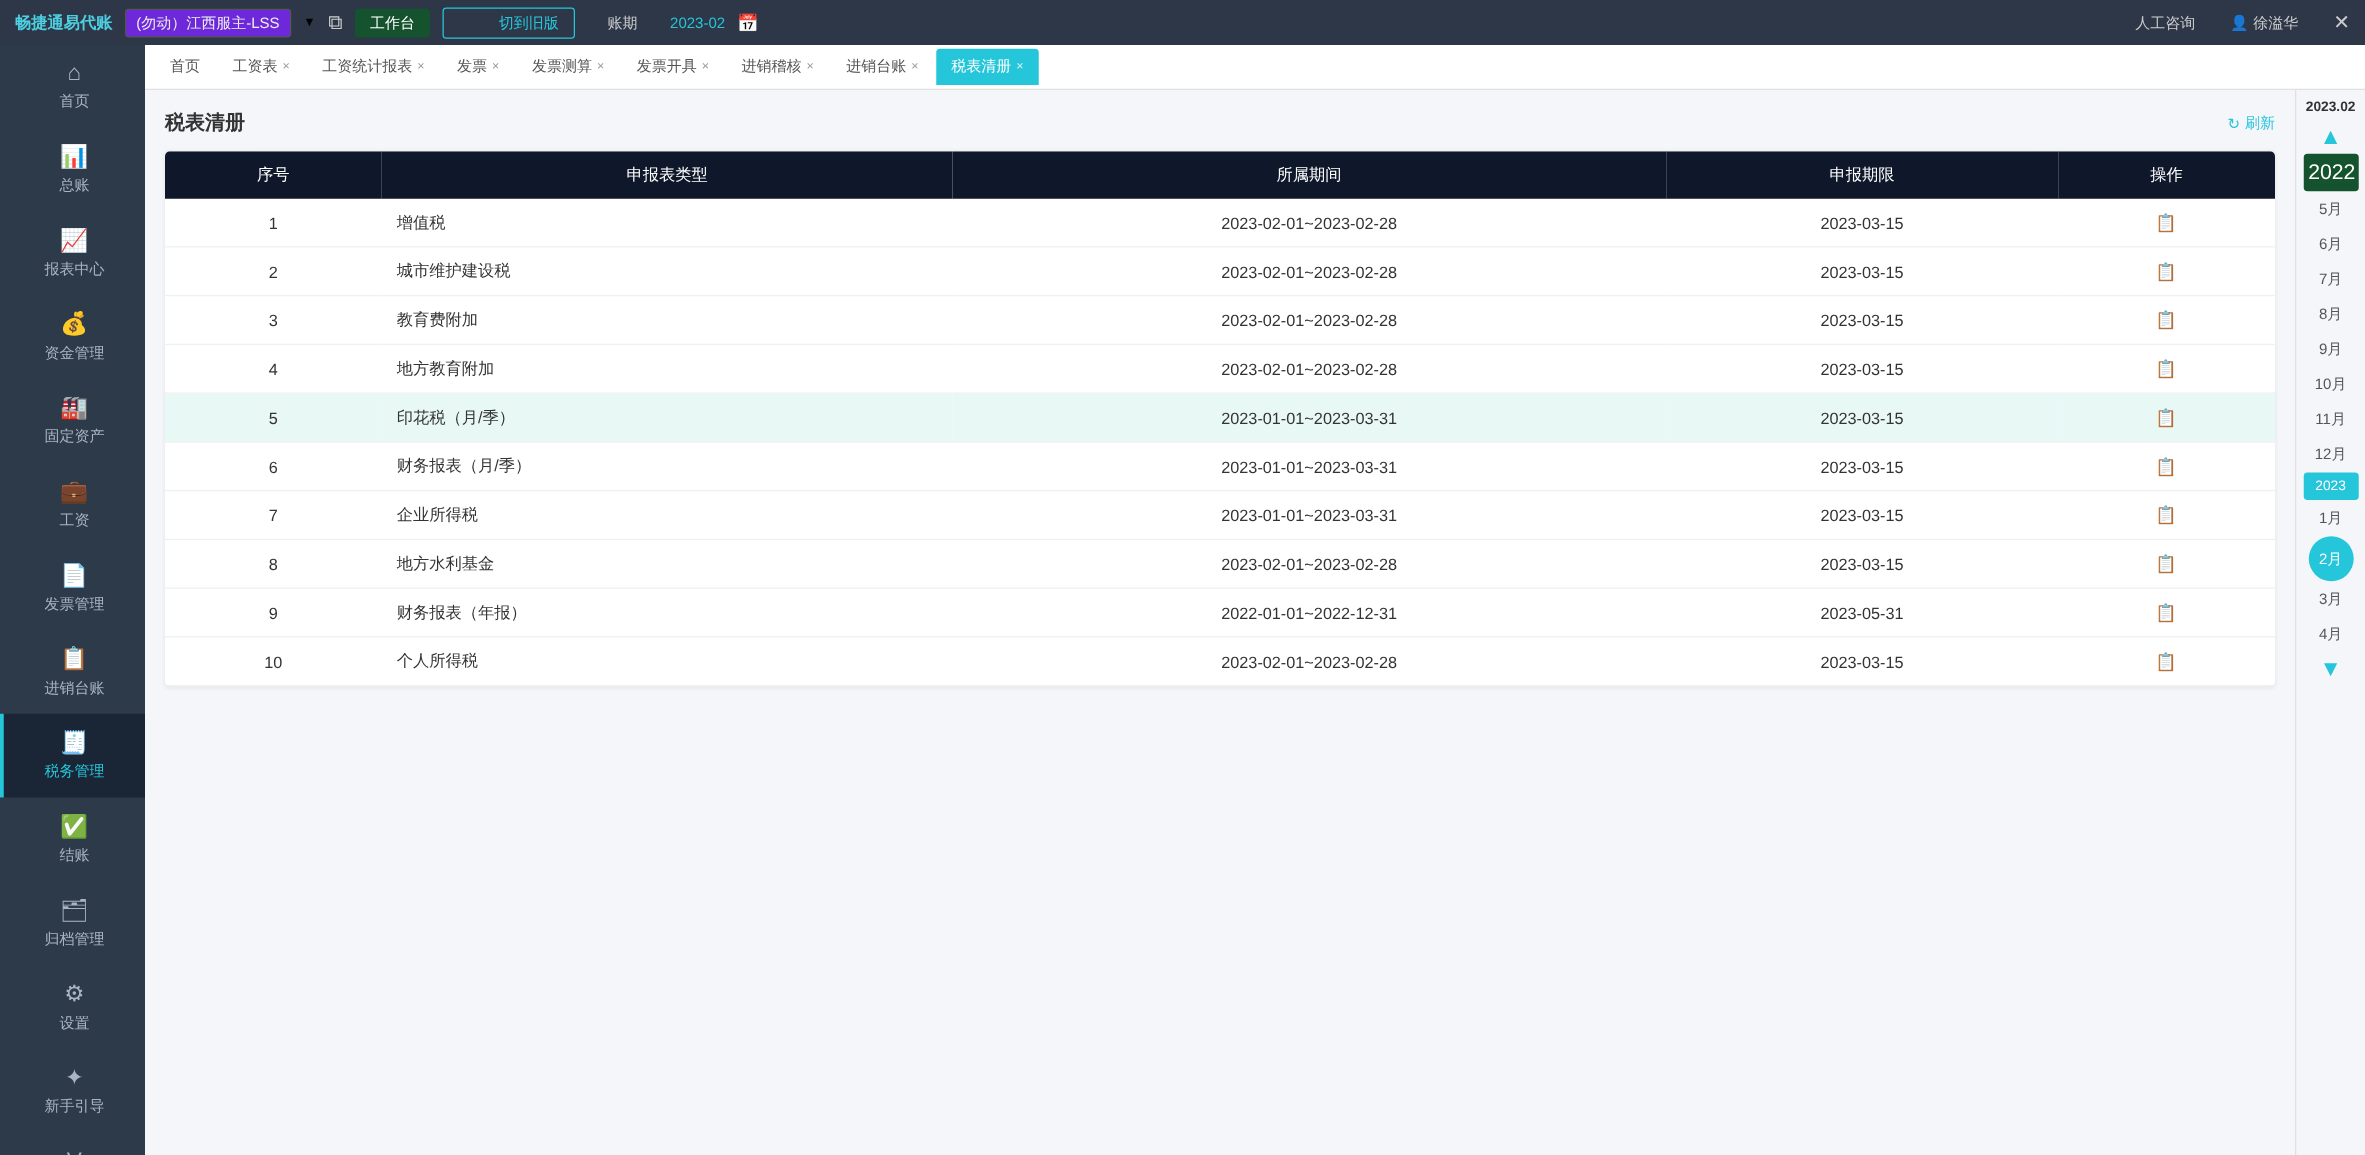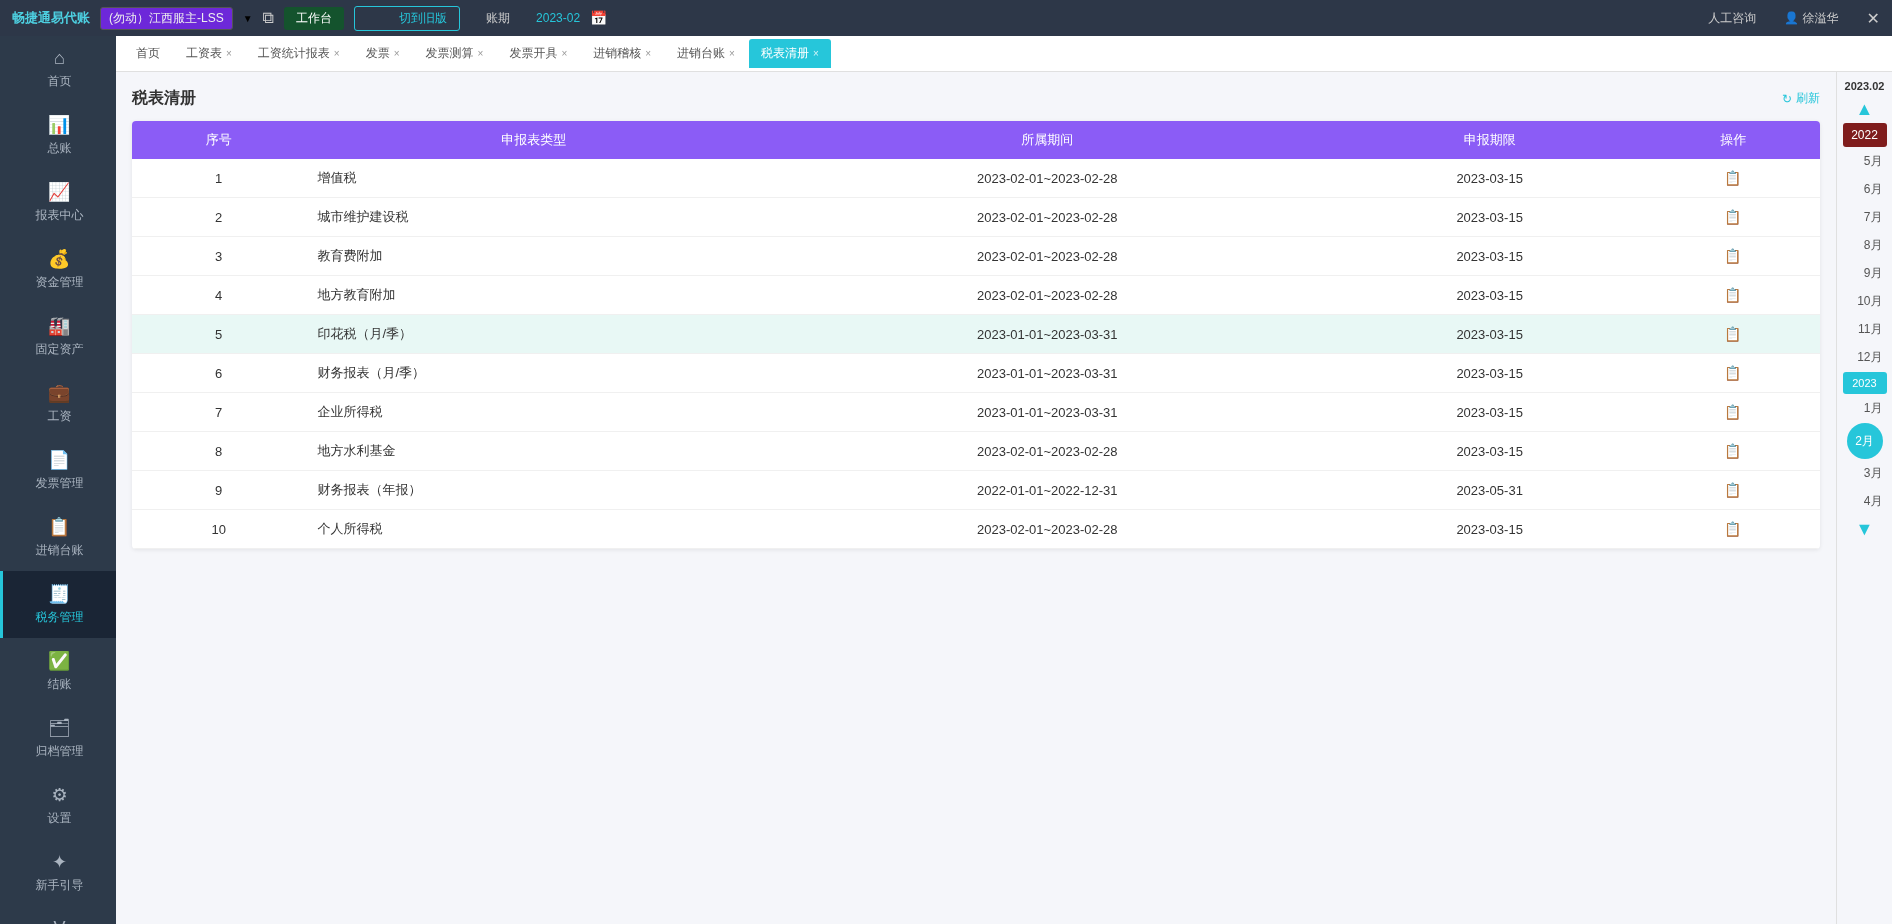--- a/index.html
+++ b/index.html
@@ -163,21 +163,21 @@
     
     .data-table {
       width: 100%;
       border-collapse: collapse;
       background: #fff;
       border-radius: 4px;
       overflow: hidden;
       box-shadow: 0 1px 4px rgba(0,0,0,0.08);
     }
     .data-table thead tr {
-      background: #8b5cf6;
+      background: #0f172a;
       color: #fff;
     }
     .data-table thead th {
       padding: 10px 12px;
       text-align: center;
       font-weight: normal;
       font-size: 13px;
     }
     .data-table tbody tr {
       border-bottom: 1px solid #f0f0f0;
@@ -211,21 +211,21 @@
     .cal-year-label {
       font-size: 11px;
       color: #333;
       font-weight: bold;
       padding: 4px 0;
       text-align: center;
     }
     .cal-month-item {
       width: 44px;
       padding: 5px 4px;
-      text-align: right;
+      text-align: center;
       font-size: 12px;
       color: #555;
       cursor: pointer;
       border-radius: 3px;
       margin: 1px 0;
     }
     .cal-month-item.active {
       background: #26c6da;
       color: #fff;
       border-radius: 50%;
@@ -481,21 +481,21 @@
   </tr>
             </tbody>
         </table>
 
       </div>
 
       <div class="calendar-panel">
         <div class="cal-year-label">2023.02</div>
         <div class="cal-nav-btn">▲</div>
         <div id="calendar-months-container">
-            <div class="cal-month-item year-active" style="background: #7f1d1d; color: rgb(255, 255, 255); font-size: 12px; border-radius: 3px; width: 44px; text-align: center;">2022</div>
+            <div class="cal-month-item year-active" style="background: #14532d; color: rgb(255, 255, 255); font-size: 17px; border-radius: 3px; width: 44px; text-align: center;">2022</div>
             <div class="cal-month-item">5月</div>
             <div class="cal-month-item">6月</div>
             <div class="cal-month-item">7月</div>
             <div class="cal-month-item">8月</div>
             <div class="cal-month-item">9月</div>
             <div class="cal-month-item">10月</div>
             <div class="cal-month-item">11月</div>
             <div class="cal-month-item">12月</div>
             <div class="cal-month-item year-active" style="background: rgb(38, 198, 218); color: rgb(255, 255, 255); font-size: 11px; border-radius: 3px; width: 44px; text-align: center;">2023</div>
             <div class="cal-month-item">1月</div>

